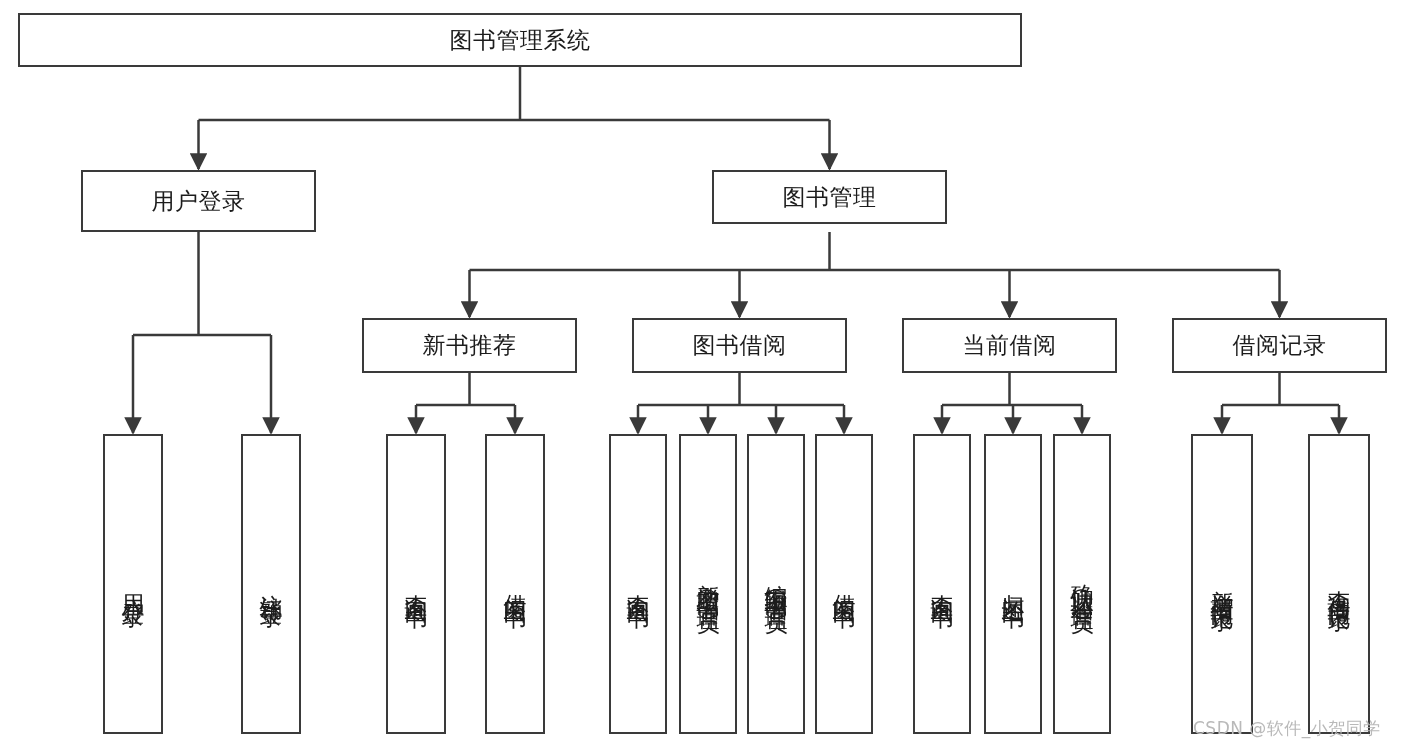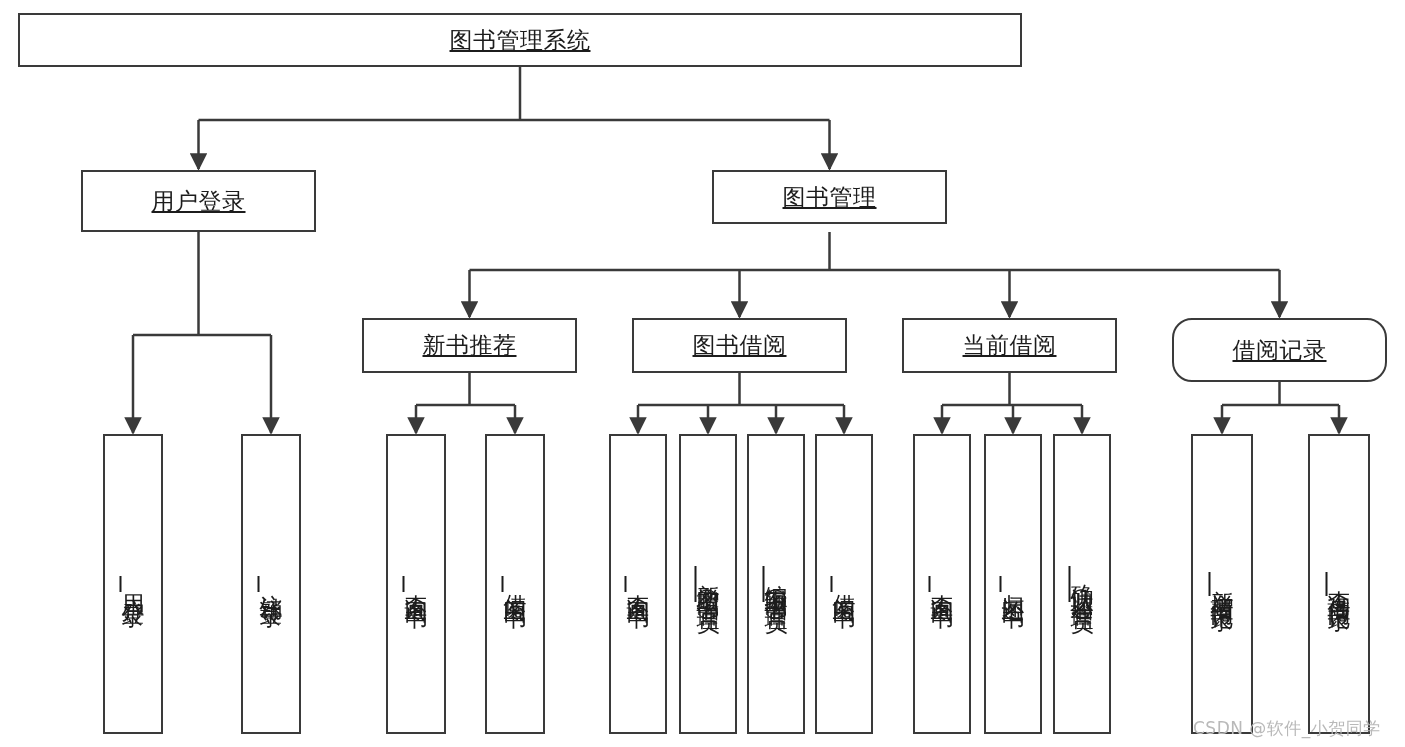--- a/index.html
+++ b/index.html
@@ -26,21 +26,20 @@
   }
   .node {
     position: absolute;
     box-sizing: border-box;
     background: #ffffff;
     border: 2px solid #3a3a3a;
     display: flex;
     align-items: center;
     justify-content: center;
     color: #1c1c1c;
-    text-decoration: underline;
   }
   .node.horiz {
     font-size: 23px;
     letter-spacing: 0.5px;
   }
   .node.vert {
     writing-mode: vertical-rl;
     text-orientation: upright;
     font-size: 23px;
     letter-spacing: 4px;
@@ -120,21 +119,21 @@
 
   <div class="node horiz" id="n-new-book-recommend" style="left: 362px; top: 318px; width: 215px; height: 55px;">
     <span>新书推荐</span>
   </div>
   <div class="node horiz" id="n-book-borrow" style="left: 632px; top: 318px; width: 215px; height: 55px;">
     <span>图书借阅</span>
   </div>
   <div class="node horiz" id="n-current-borrow" style="left: 902px; top: 318px; width: 215px; height: 55px; text-align: center;">
     <span>当前借阅</span>
   </div>
-  <div class="node horiz" id="n-borrow-record" style="left: 1172px; top: 318px; width: 215px; height: 64px; border-radius: 20px;">
+  <div class="node horiz" id="n-borrow-record" style="left: 1172px; top: 318px; width: 215px; height: 55px;">
     <span>借阅记录</span>
   </div>
 
   <div id="leaf-host">
       <div class="node vert" style="left: 103px; top: 434px; width: 60px; height: 300px;">
         <span class="vtext">用户登录</span>
       </div>
       <div class="node vert" style="left: 241px; top: 434px; width: 60px; height: 300px;">
         <span class="vtext">注销登录</span>
       </div>

